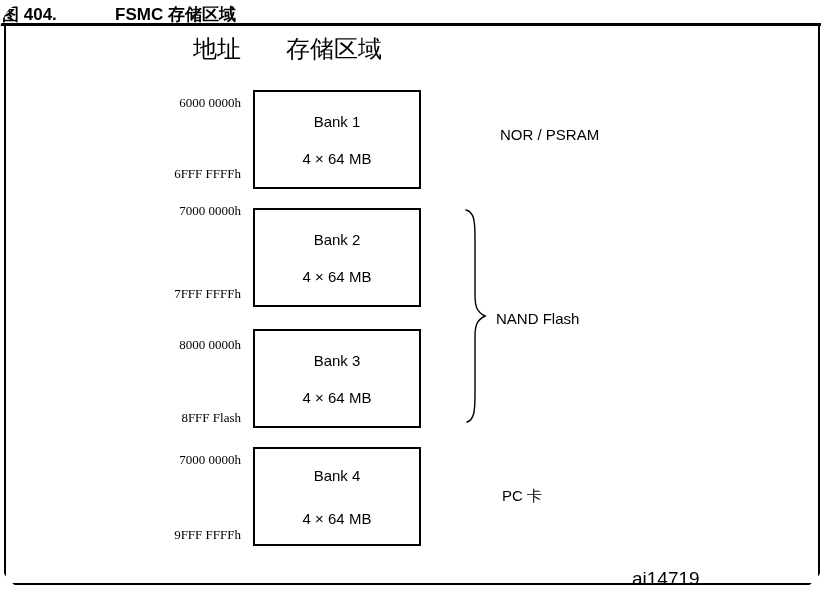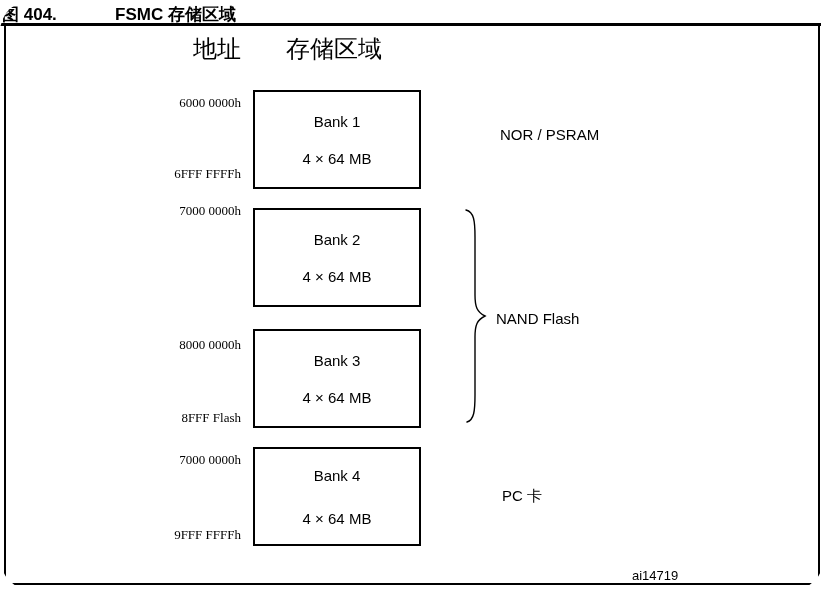--- a/index.html
+++ b/index.html
@@ -81,21 +81,21 @@
   .type-nor  { left: 500px; top: 127px; }
   .type-nand { left: 496px; top: 311px; }
   .type-pc   { left: 502px; top: 488px; }
   
   .brace {
     position: absolute; left: 461px; top: 207px;
   }
   
   .art-ref {
     position: absolute; left: 632px; top: 568px;
-    font-size: 13px; white-space: nowrap;
+    font-size: 19px; white-space: nowrap;
   }
 </style>
 </head>
 <body>
 
 <div class="page">
 
   <div class="fig-label">图 404.</div>
   <div class="fig-title">FSMC 存储区域</div>
   <div class="title-rule"></div>
@@ -110,20 +110,21 @@
     <div class="bank-line">4 × 64 MB</div>
   </div>
   <div class="addr addr-start-0">6000 0000h</div>
   <div class="addr addr-end-0">6FFF FFFFh</div>
 
   <div class="bank-box bank-1">
     <div class="bank-line">Bank 2</div>
     <div class="bank-line">4 × 64 MB</div>
   </div>
   <div class="addr addr-start-1">7000 0000h</div>
+  <div class="addr addr-end-1">7FFF FFFFh</div>
 
   <div class="bank-box bank-2">
     <div class="bank-line">Bank 3</div>
     <div class="bank-line">4 × 64 MB</div>
   </div>
   <div class="addr addr-start-2">8000 0000h</div>
   <div class="addr addr-end-2">8FFF Flash</div>
 
   <div class="bank-box bank-3">
     <div class="bank-line">Bank 4</div>

